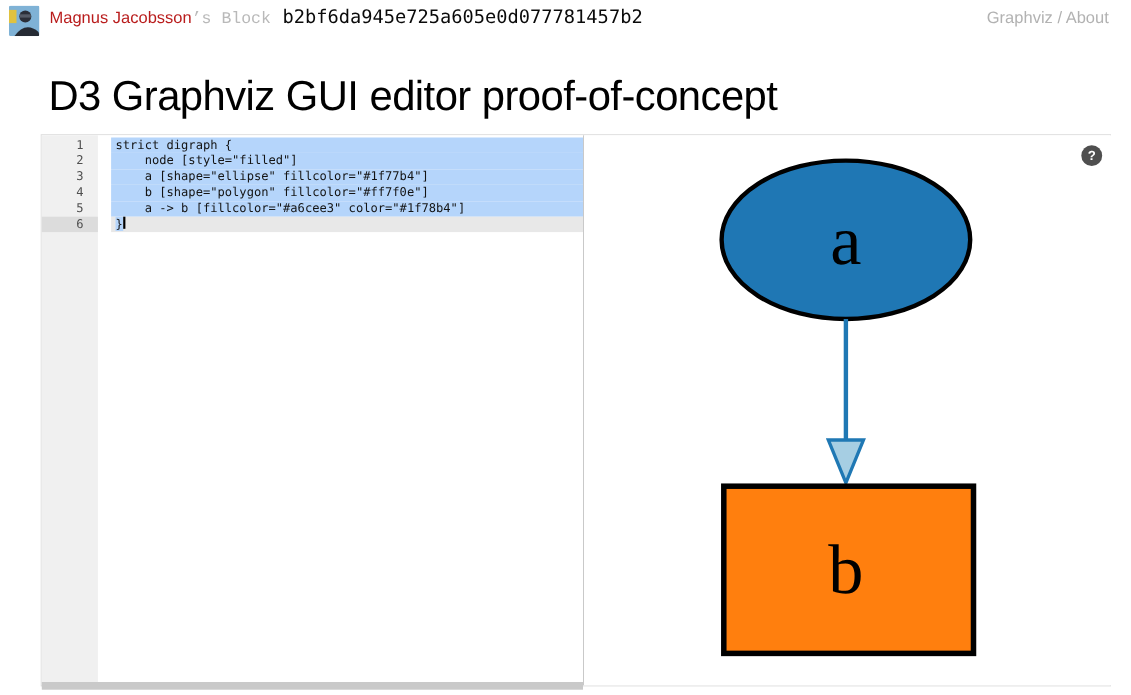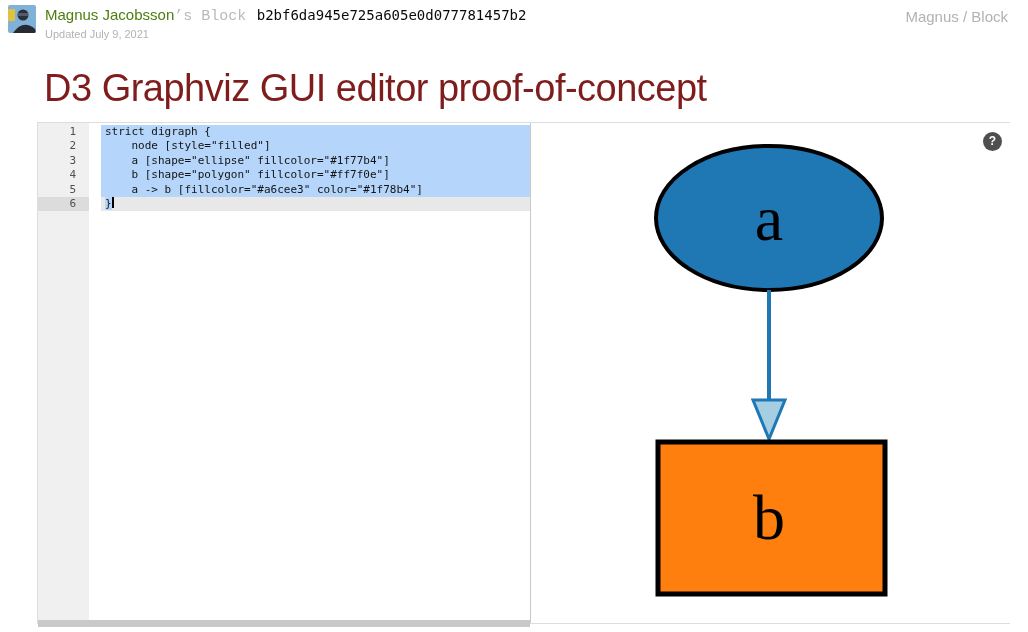--- a/index.html
+++ b/index.html
@@ -4,30 +4,30 @@
 <style>
   * { margin: 0; padding: 0; box-sizing: border-box; }
   html, body { width: 1028px; height: 632px; background: #fff; overflow: hidden; }
   body { font-family: "Liberation Sans", sans-serif; position: relative; }
 
   
   .header { position: absolute; left: 0; top: 0; width: 1028px; height: 44px; }
   .avatar { position: absolute; left: 8px; top: 5px; width: 28px; height: 28px;
             border-radius: 2px; overflow: hidden; }
   .head-text { position: absolute; left: 45px; top: 6px; white-space: nowrap; }
-  .author-link { color: #4d7c0f; text-decoration: none; font-size: 15px; }
+  .author-link { color: #b91c1c; text-decoration: none; font-size: 15px; }
   .author-suffix { color: #b9b9b9; font-size: 15px; font-family: Liberation Mono, monospace; }
-  .block-id { color: #0a0a0a; font-family: "DejaVu Sans Mono", monospace; font-size: 14px; margin-left: 6px; }
+  .block-id { color: #0a0a0a; font-family: "DejaVu Sans Mono", monospace; font-size: 17px; margin-left: 6px; }
   .updated { color: #b2b2b2; font-size: 11px; margin-top: 3px; }
   .top-nav { position: absolute; right: 20px; top: 8px; font-size: 15px; color: #b2b2b2; }
   .top-nav a { color: #b2b2b2; text-decoration: none; }
 
   
   .page-title { position: absolute; left: 44px; top: 67px; font-size: 38px; font-weight: 400;
-                letter-spacing: -0.5px; color: #7f1d1d; }
+                letter-spacing: -0.5px; color: #000000; }
 
   
   .frame { position: absolute; left: 37px; top: 122px; width: 973px; height: 502px;
            border: 1px solid #ddd; display: flex; background: #fff; }
 
   
   .editor { position: relative; width: 493px; height: 100%; border-right: 1px solid #c9c9c9;
             font-family: "DejaVu Sans Mono", monospace; font-size: 11px; line-height: 14.4px;
             color: #141414; background: #fff; flex: none; }
   .gutter { position: absolute; left: 0; top: 0; bottom: 0; width: 51px; background: #f0f0f0; }
@@ -61,24 +61,23 @@
       <circle cx="15" cy="10" r="5.5" fill="#2b2f38"></circle>
       <rect x="10" y="8" width="10" height="3" fill="#555b66"></rect>
       <path d="M5 28 Q15 14 27 24 L28 28 Z" fill="#252a33"></path>
     </svg>
   </div>
   <div class="head-text">
     <div>
       <a href="#" class="author-link">Magnus Jacobsson</a><span class="author-suffix">’s Block</span>
       <span class="block-id">b2bf6da945e725a605e0d077781457b2</span>
     </div>
-    <div class="updated">Updated July 9, 2021</div>
   </div>
   <div class="top-nav">
-    <a href="#">Magnus</a><span> / </span><a href="#">Block</a>
+    <a href="#">Graphviz</a><span> / </span><a href="#">About</a>
   </div>
 </div>
 
 <h1 class="page-title">D3 Graphviz GUI editor proof-of-concept</h1>
 
 <div class="frame">
 
   <div class="editor">
     <div class="gutter">
       <div class="gutter-cells">

